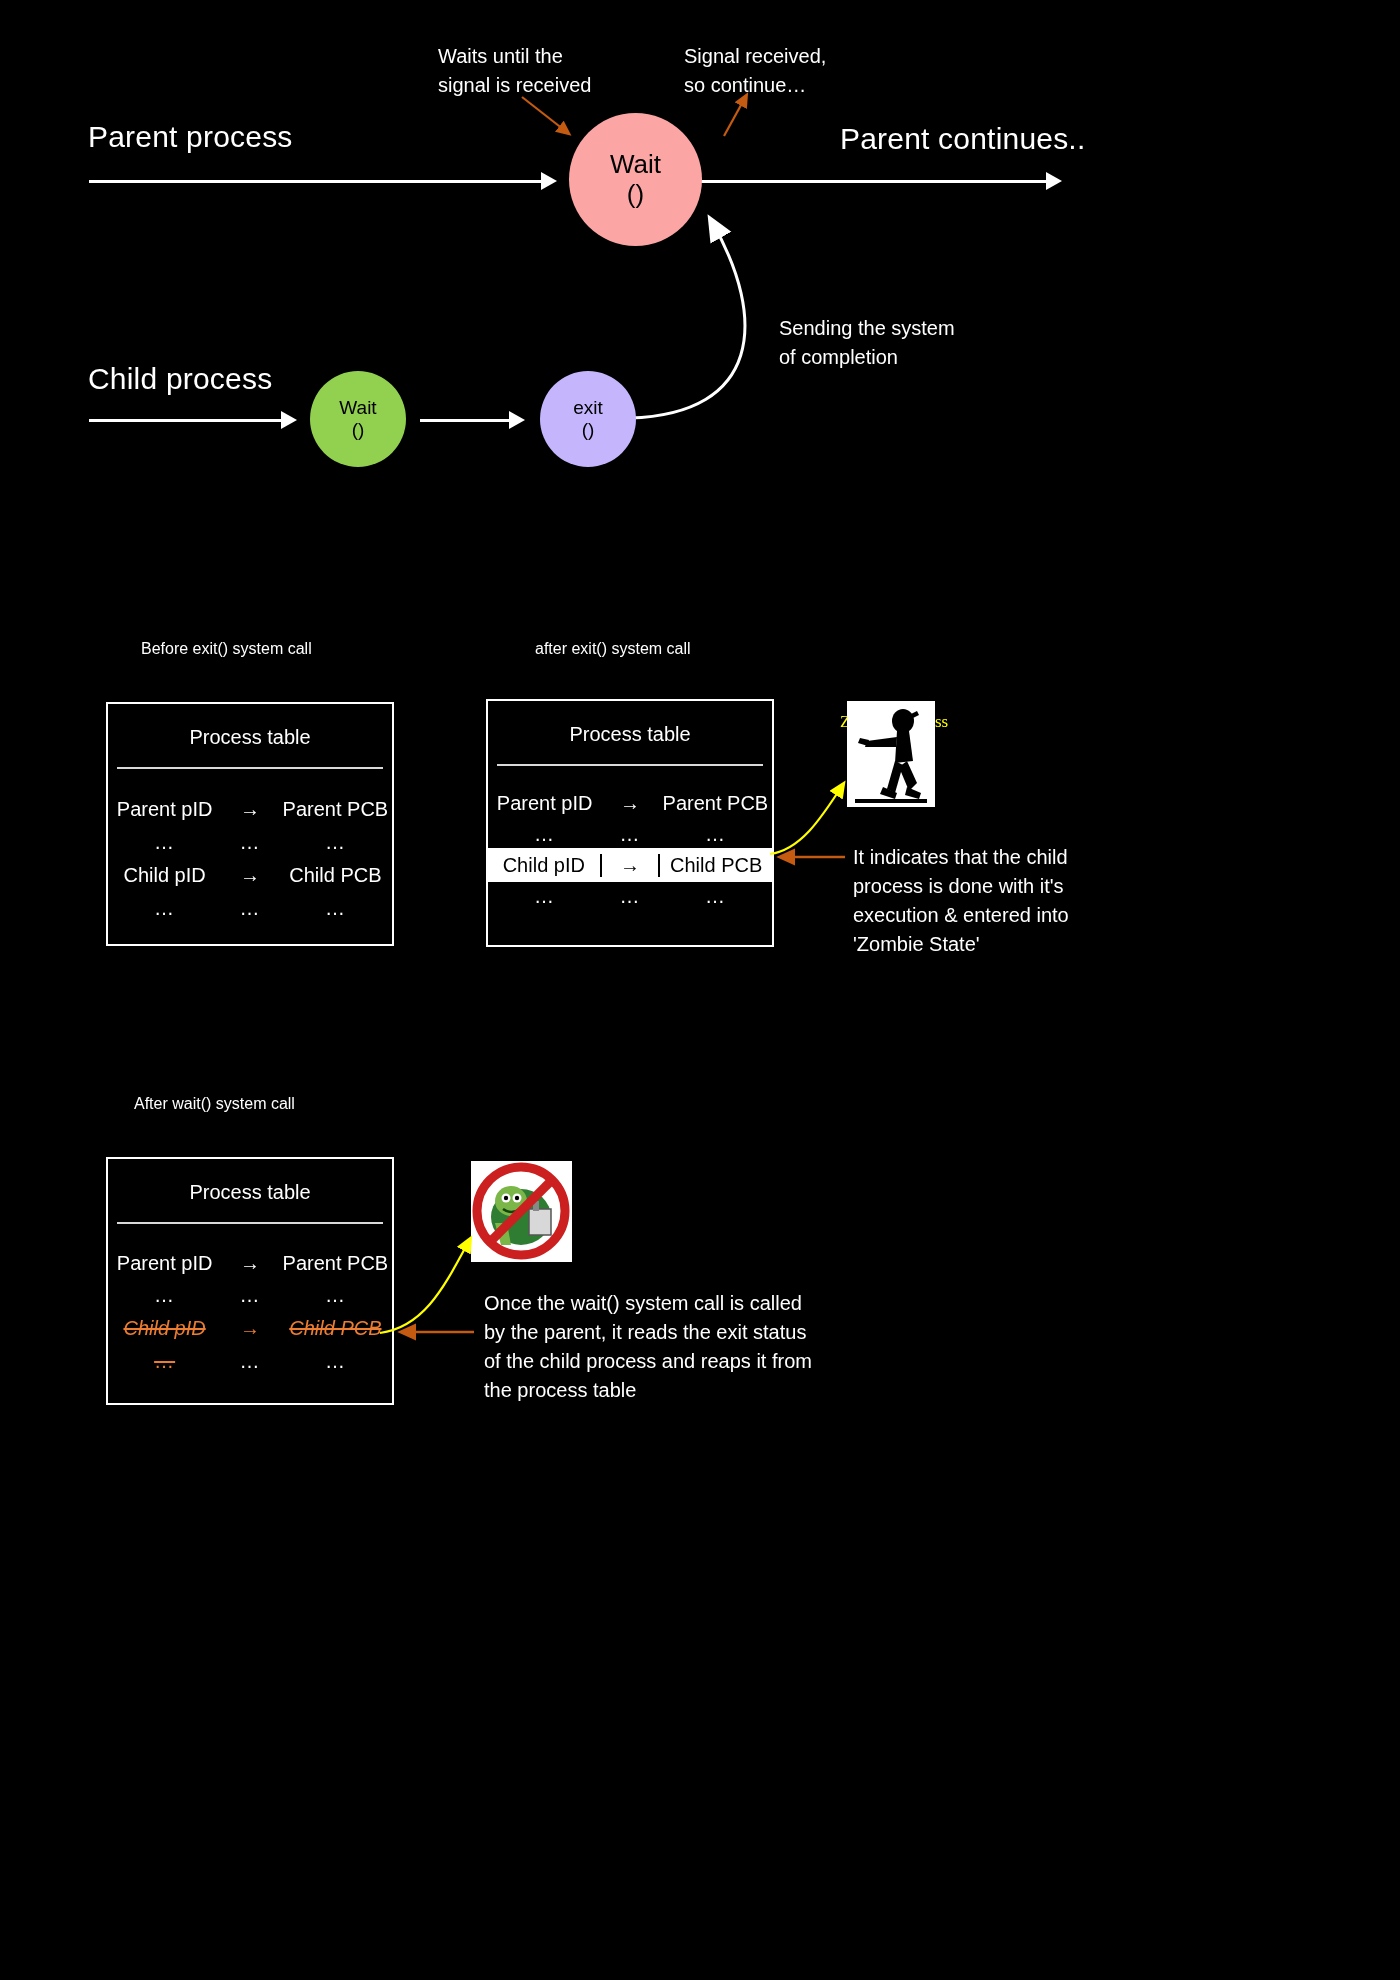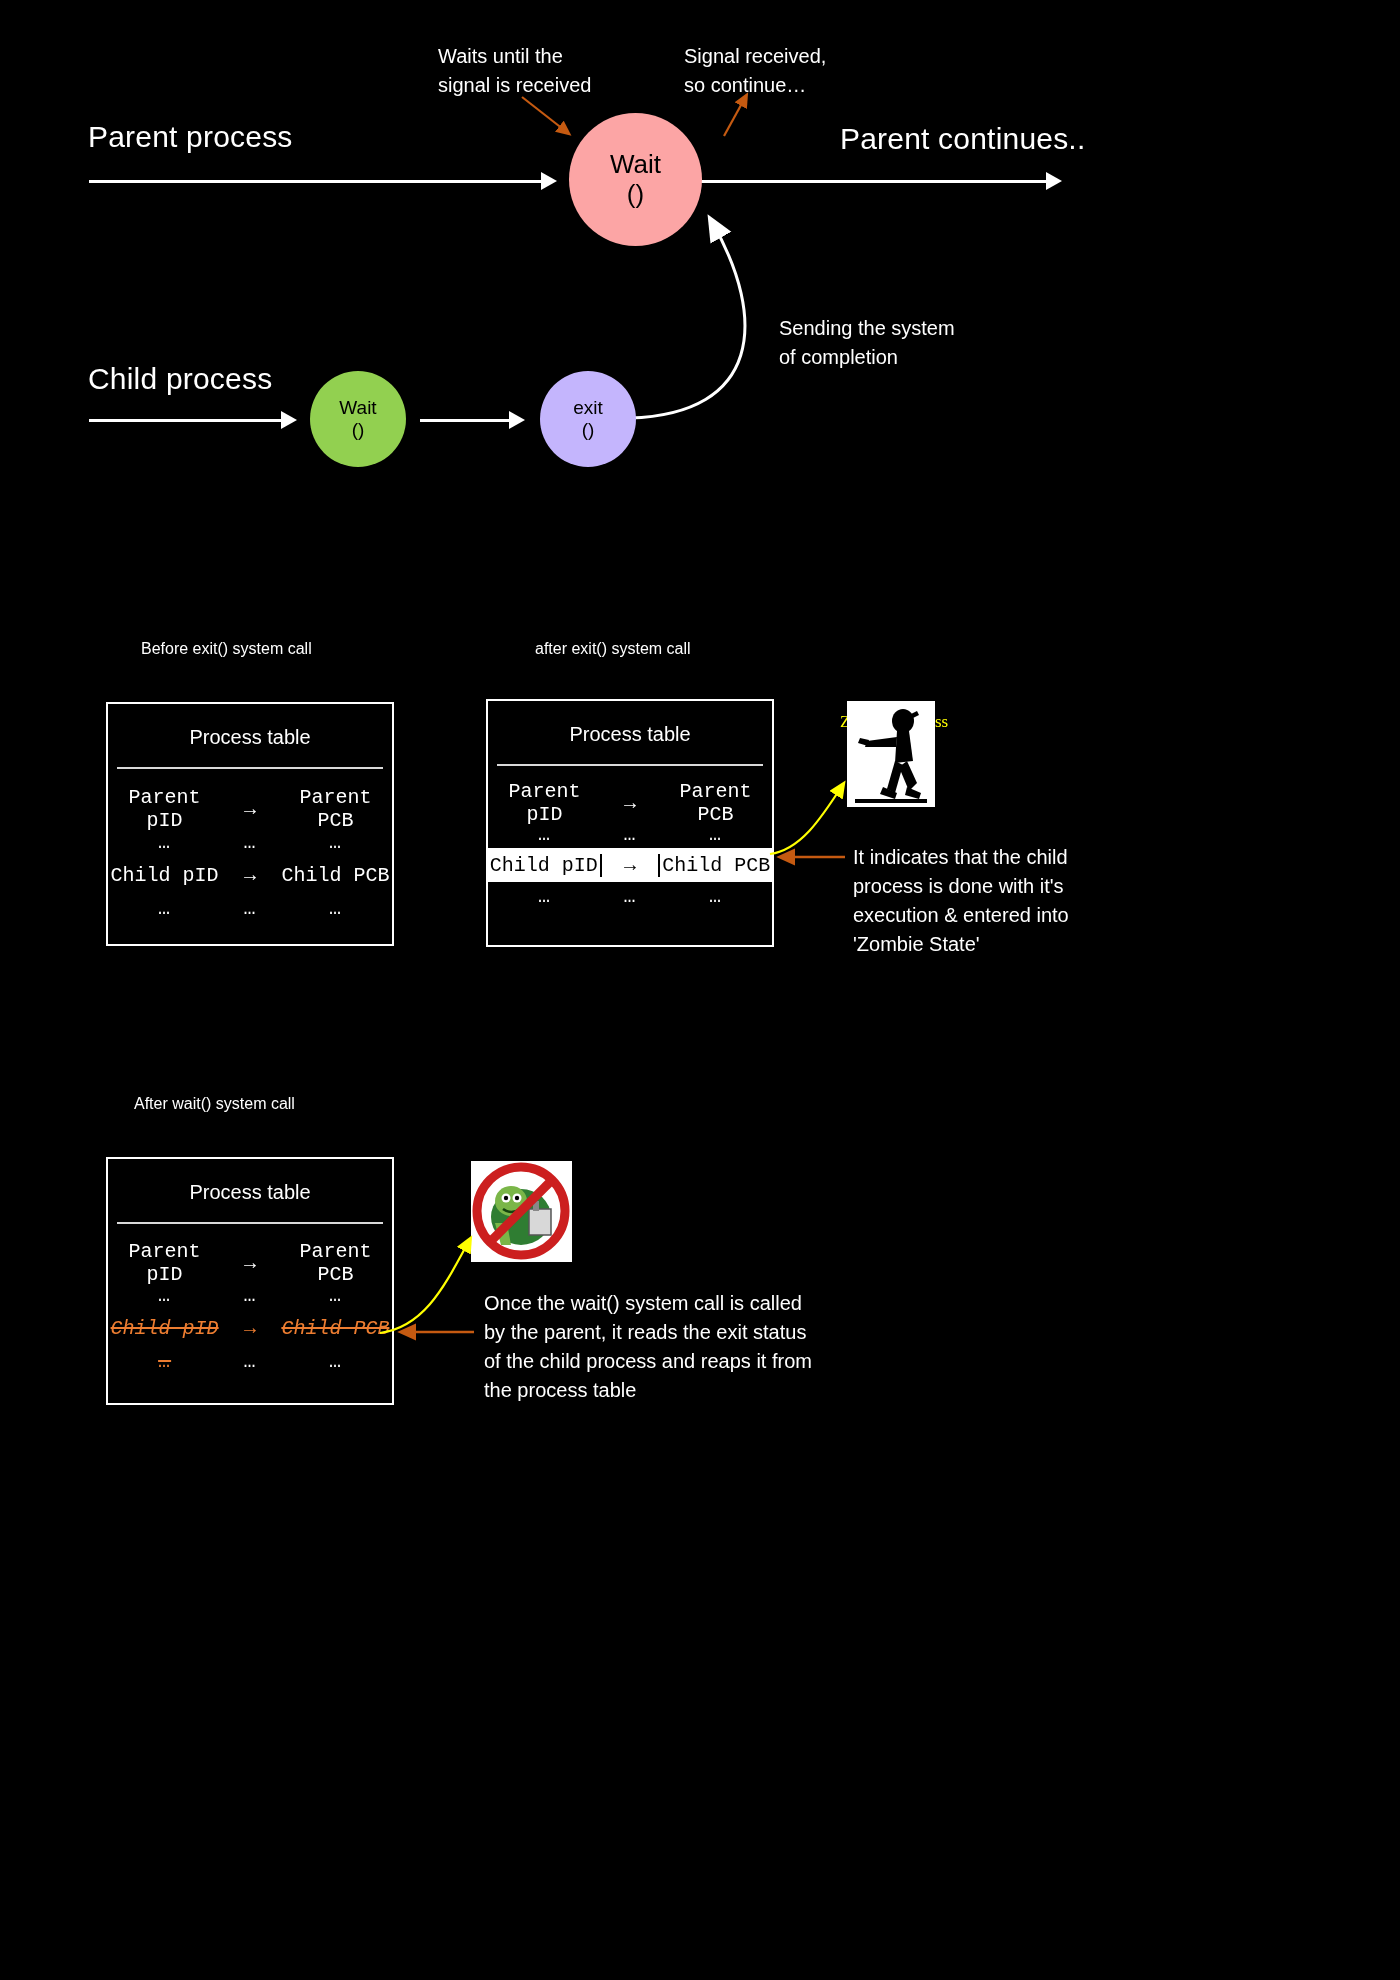--- a/index.html
+++ b/index.html
@@ -11,21 +11,21 @@
   .lbl-sec{font-size:16px;color:#ffffff;white-space:nowrap;}
   .circle{border-radius:50%;display:flex;flex-direction:column;
           align-items:center;justify-content:center;color:#000;}
   .circle span{display:block;line-height:1.15;}
   .arrow-line{background:#ffffff;height:3px;}
   .arrowhead{width:0;height:0;border-top:9px solid transparent;
              border-bottom:9px solid transparent;border-left:16px solid #ffffff;}
   .ptable{border:2px solid #ffffff;box-sizing:border-box;}
   .ptable .title{text-align:center;font-size:20px;padding-top:22px;}
   .ptable .rule{height:2px;background:#d9d9d9;margin:18px auto 0 auto;}
-  .row{display:flex;font-size:20px;align-items:center;font-family:Liberation Mono, monospace;}
+  .row{display:flex;font-size:20px;align-items:center;}
   .c1{width:118px;text-align:center;}
   .c2{width:60px;text-align:center;}
   .c3{width:118px;text-align:center;}
   .hl{background:#ffffff;color:#000000;}
   .hl .c1,.hl .c2,.hl .c3{border-right:2px solid #000;}
   .hl .c3{border-right:none;}
   .dots{font-size:20px;letter-spacing:1px;}
   .strike{color:#ED7D31;text-decoration:line-through;font-style:italic;}
   .zlabel{font-family:"Liberation Serif",serif;font-size:17px;color:#FFFF00;
           white-space:nowrap;text-align:center;margin-top:32px;}

